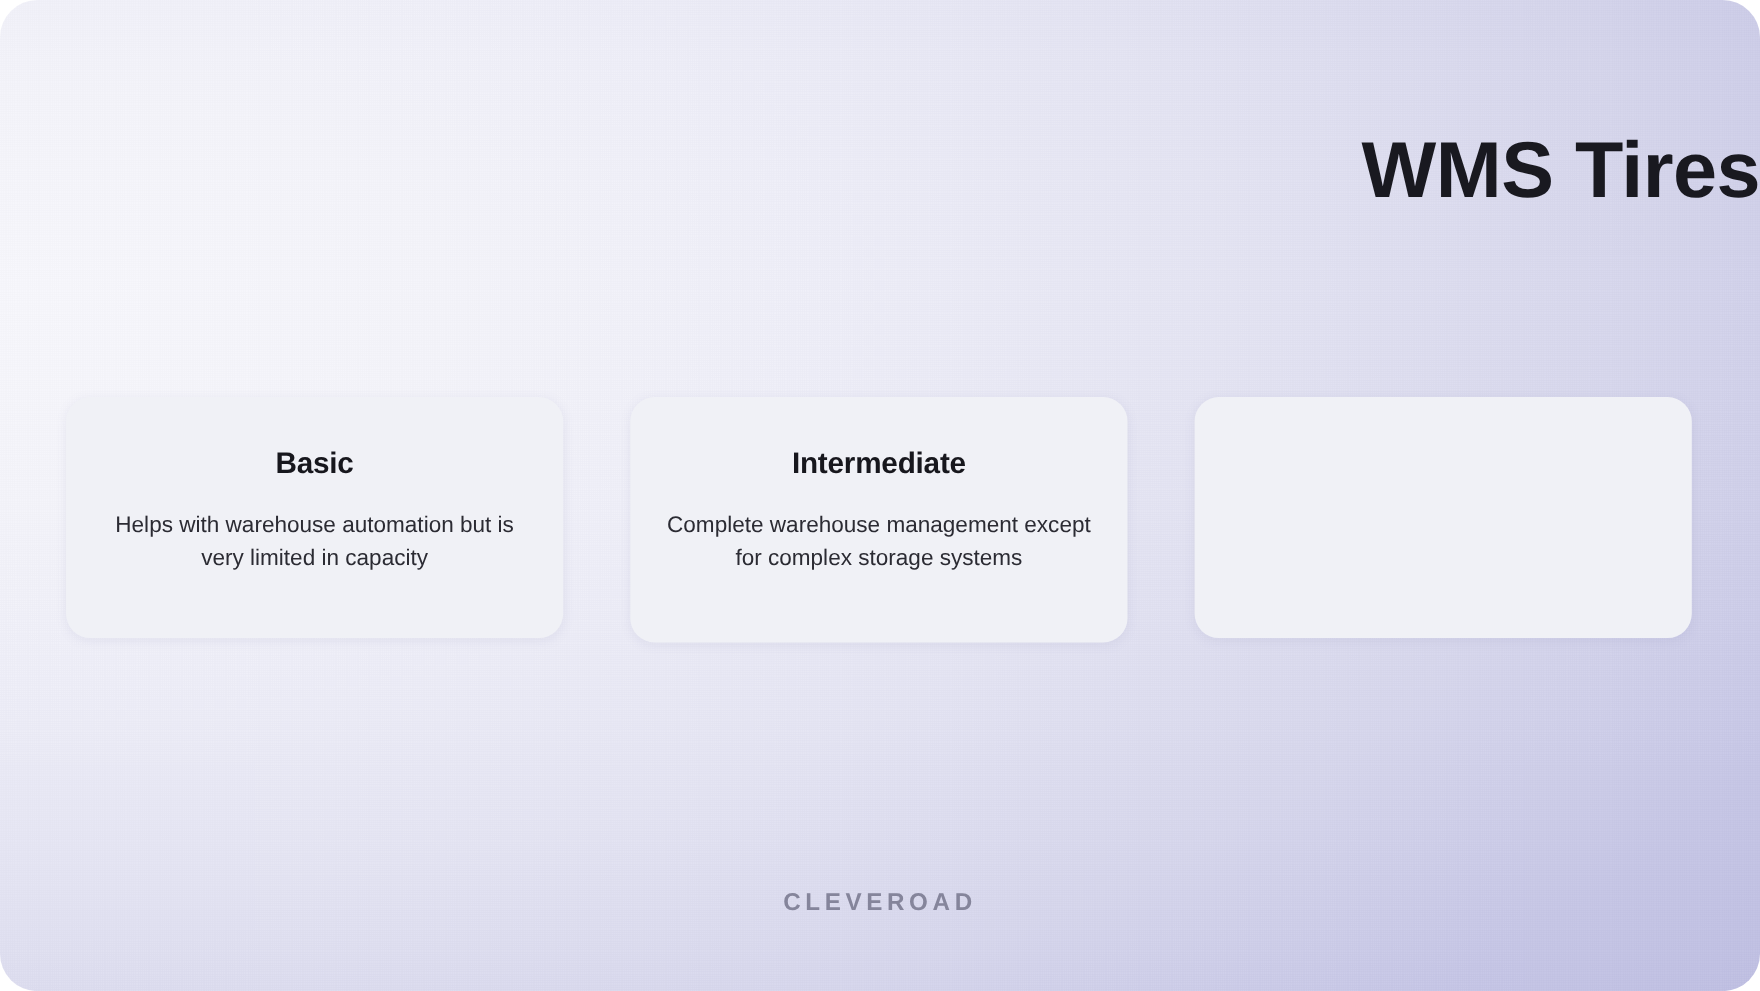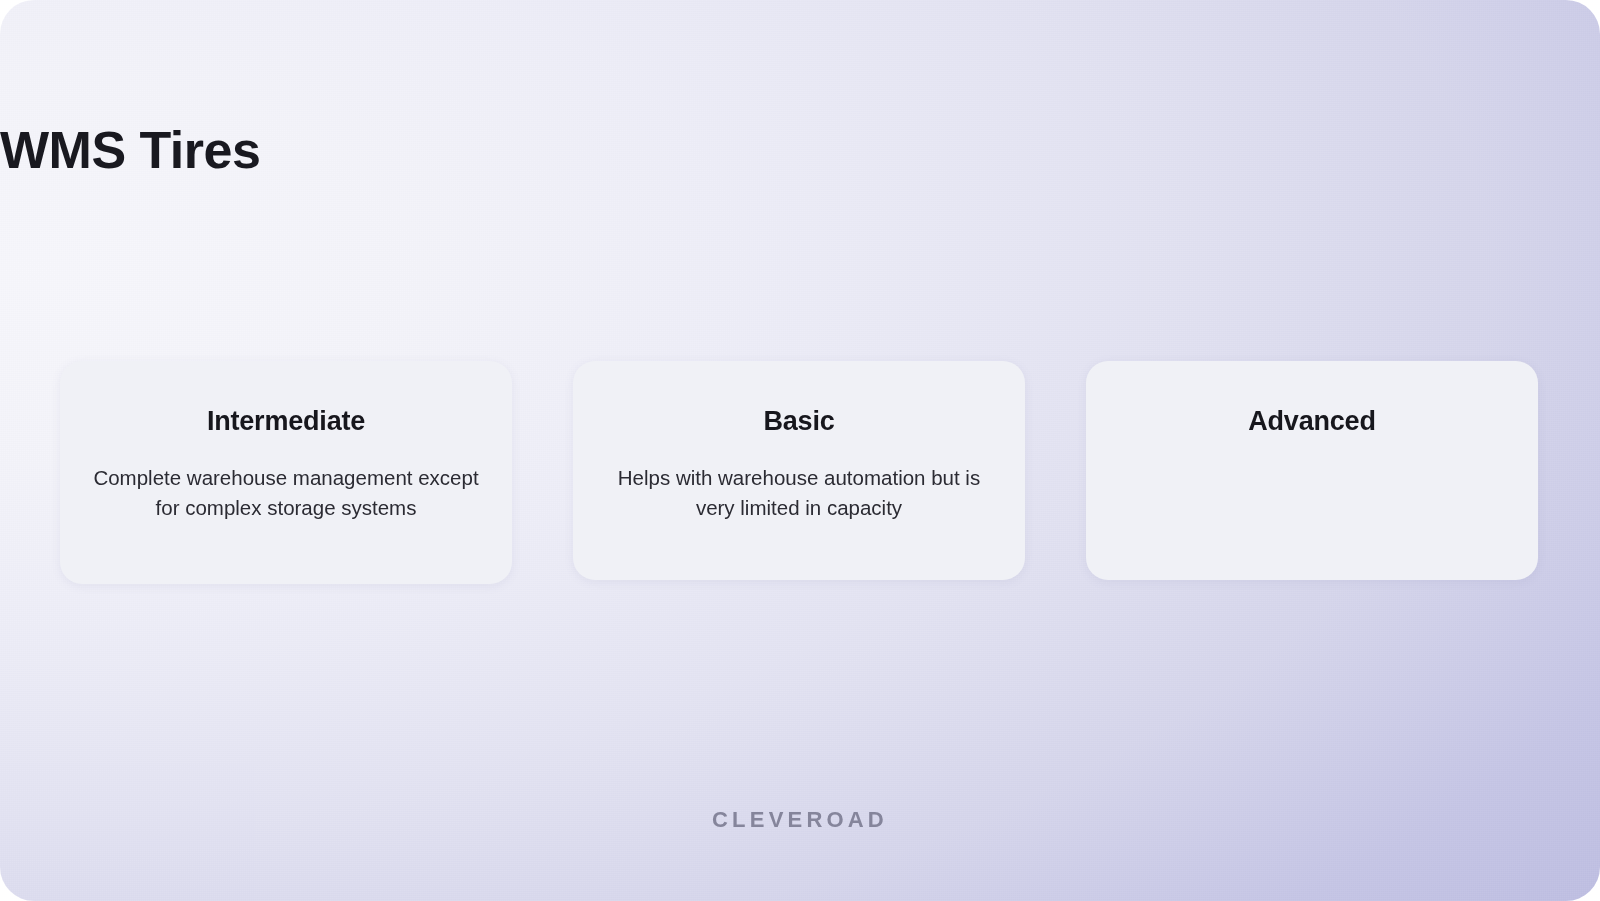--- a/index.html
+++ b/index.html
@@ -31,25 +31,25 @@
     inset: 0;
     pointer-events: none;
     opacity: .5;
     background-image:
       repeating-linear-gradient(0deg, rgba(255,255,255,.035) 0 1px, rgba(0,0,0,.015) 1px 2px),
       repeating-linear-gradient(90deg, rgba(255,255,255,.03) 0 1px, rgba(0,0,0,.012) 1px 2px);
   }
 
   #title {
     position: absolute;
-    top: 86px;
+    top: 66px;
     left: 0;
     width: 100%;
-    text-align: left;
-    font-size: 52px;
+    text-align: right;
+    font-size: 72px;
     font-weight: 700;
     letter-spacing: -0.5px;
     color: #191920;
     line-height: 1.15;
   }
 
   #cards {
     position: absolute;
     top: 361px;
     left: 60px;
@@ -106,32 +106,31 @@
 <body>
 
 <div id="slide">
 
   <div id="grain"></div>
 
   <h1 id="title">WMS Tires</h1>
 
   <div id="cards">
 
+    <div class="card">
+      <div class="card-title">Basic</div>
+      <p class="card-desc">Helps with warehouse automation but is very limited in capacity</p>
+    </div>
+
     <div class="card tall">
       <div class="card-title">Intermediate</div>
       <p class="card-desc">Complete warehouse management except for complex storage systems</p>
     </div>
 
     <div class="card">
-      <div class="card-title">Basic</div>
-      <p class="card-desc">Helps with warehouse automation but is very limited in capacity</p>
-    </div>
-
-    <div class="card">
-      <div class="card-title">Advanced</div>
     </div>
 
   </div>
 
   <div id="footer">
     <span id="footer-wordmark">CLEVEROAD</span>
   </div>
 
 </div>
 

